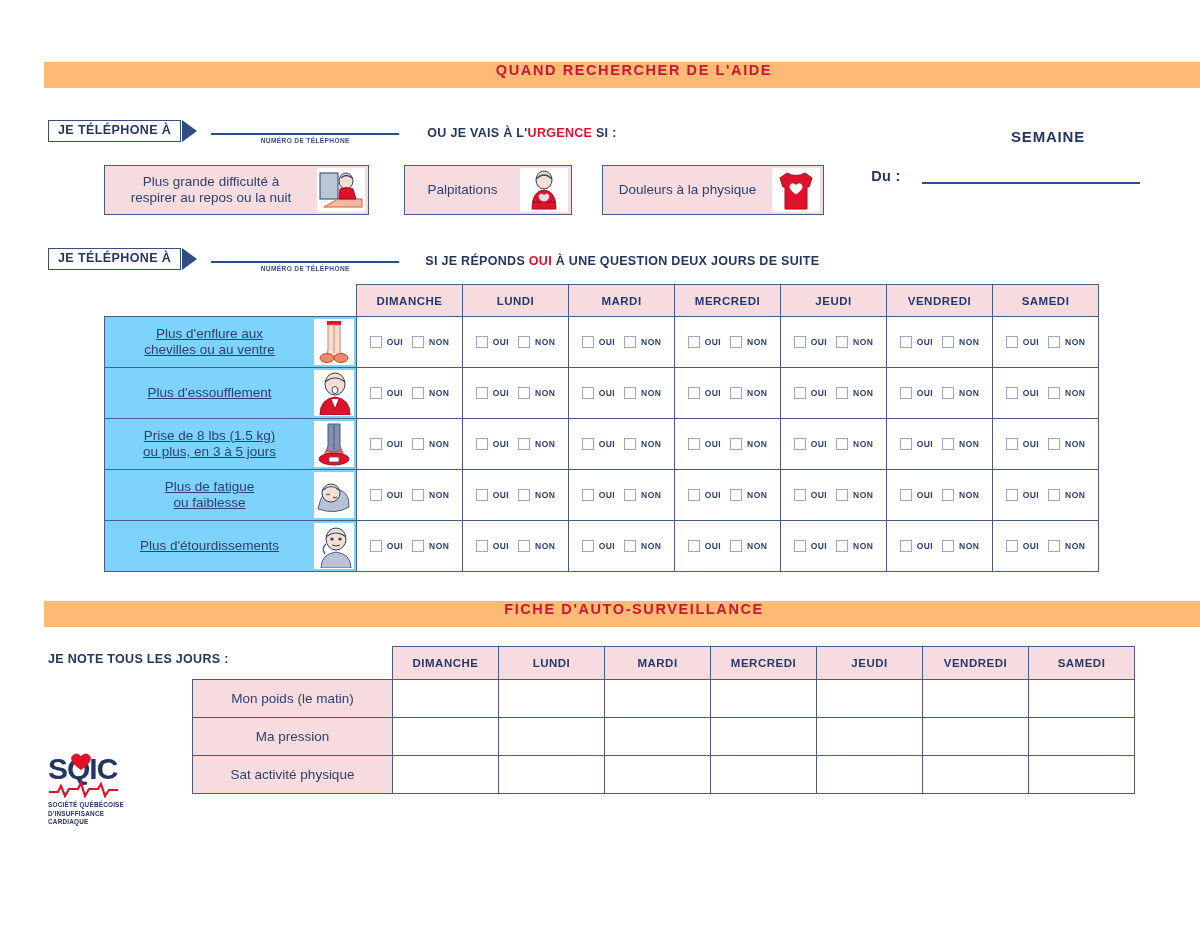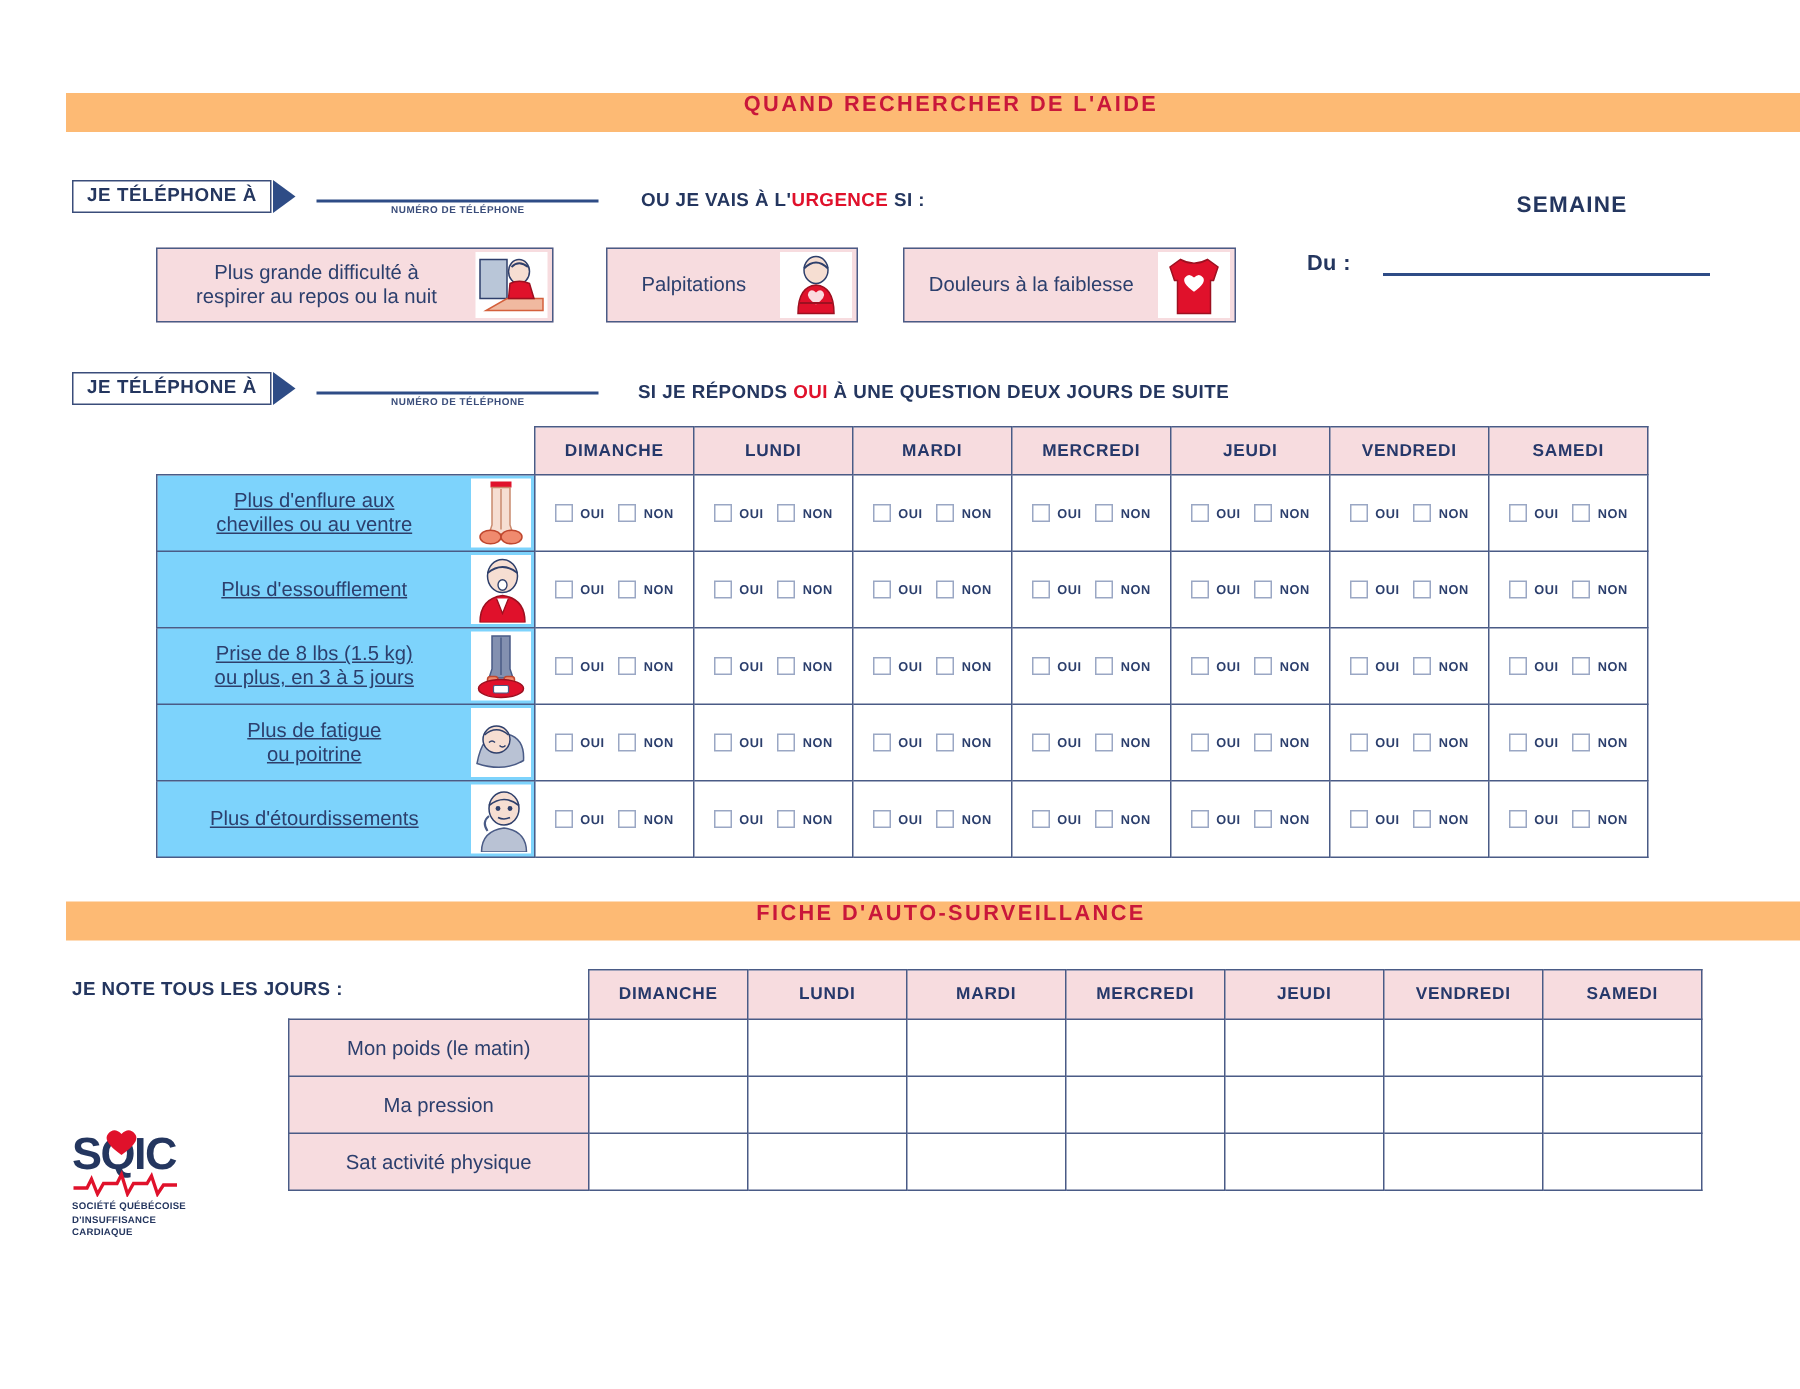--- a/index.html
+++ b/index.html
@@ -241,21 +241,21 @@
       <ellipse cx="20" cy="11" rx="8" ry="9" fill="#f6ded2" stroke="#2e3f6b" stroke-width="1"></ellipse>
       <path d="M12 10 Q20 2 28 10" fill="none" stroke="#2e3f6b" stroke-width="1.3"></path>
       <path d="M8 40 Q8 22 20 21 Q32 22 32 40 Z" fill="#e0112b" stroke="#9d1020" stroke-width="1"></path>
       <path d="M20 26 q-3-3-5 0 q-2 3 5 8 q7-5 5-8 q-2-3-5 0z" fill="#ffffff" opacity=".85"></path>
       <path d="M9 33 L31 33" stroke="#9d1020" stroke-width="1.4"></path>
     </svg>
   </div>
 </div>
 
 <div class="emerg-box" style="left:602px; top:165px; width:222px;">
-  <div class="emerg-label">Douleurs à la faiblesse</div>
+  <div class="emerg-label">Douleurs à la physique</div>
   <div class="emerg-pic">
     <svg width="40" height="42" viewBox="0 0 40 42">
       <path d="M11 4 Q20 9 29 4 L36 9 L33 18 L31 18 L31 40 L9 40 L9 18 L7 18 L4 9 Z" fill="#e0112b" stroke="#9d1020" stroke-width="1"></path>
       <path d="M20 16 q-3.5-3.5-6 0 q-2.5 3.5 6 9.5 q8.5-6 6-9.5 q-2.5-3.5-6 0z" fill="#ffffff"></path>
     </svg>
   </div>
 </div>
 
 <div class="phone-row" style="left:48px; top:246px;">
   <div class="tel-box">JE TÉLÉPHONE À</div>
@@ -594,21 +594,21 @@
             </span>
           </div>
         </td>
     </tr>
 
     <tr>
       <td class="symptom-cell">
         <div class="symptom-inner">
           <div class="symptom-text">
             <span>Plus de  fatigue</span><br>
-            <span>ou  poitrine</span>
+            <span>ou  faiblesse</span>
           </div>
           <div class="symptom-pic">
             <svg width="36" height="44" viewBox="0 0 36 44">
               <path d="M2 36 Q6 14 20 16 Q34 18 33 34 Q20 42 2 36 Z" fill="#b9c2d4" stroke="#4a5b86" stroke-width="1"></path>
               <ellipse cx="15" cy="20" rx="9" ry="9" fill="#f6ded2" stroke="#2e3f6b" stroke-width="1"></ellipse>
               <path d="M7 17 Q15 10 23 17" fill="none" stroke="#2e3f6b" stroke-width="1.1"></path>
               <path d="M10 22 q2-2 4 0" fill="none" stroke="#2e3f6b" stroke-width="1"></path>
               <path d="M17 24 q2 2 4 0" fill="none" stroke="#2e3f6b" stroke-width="1"></path>
             </svg>
           </div>

